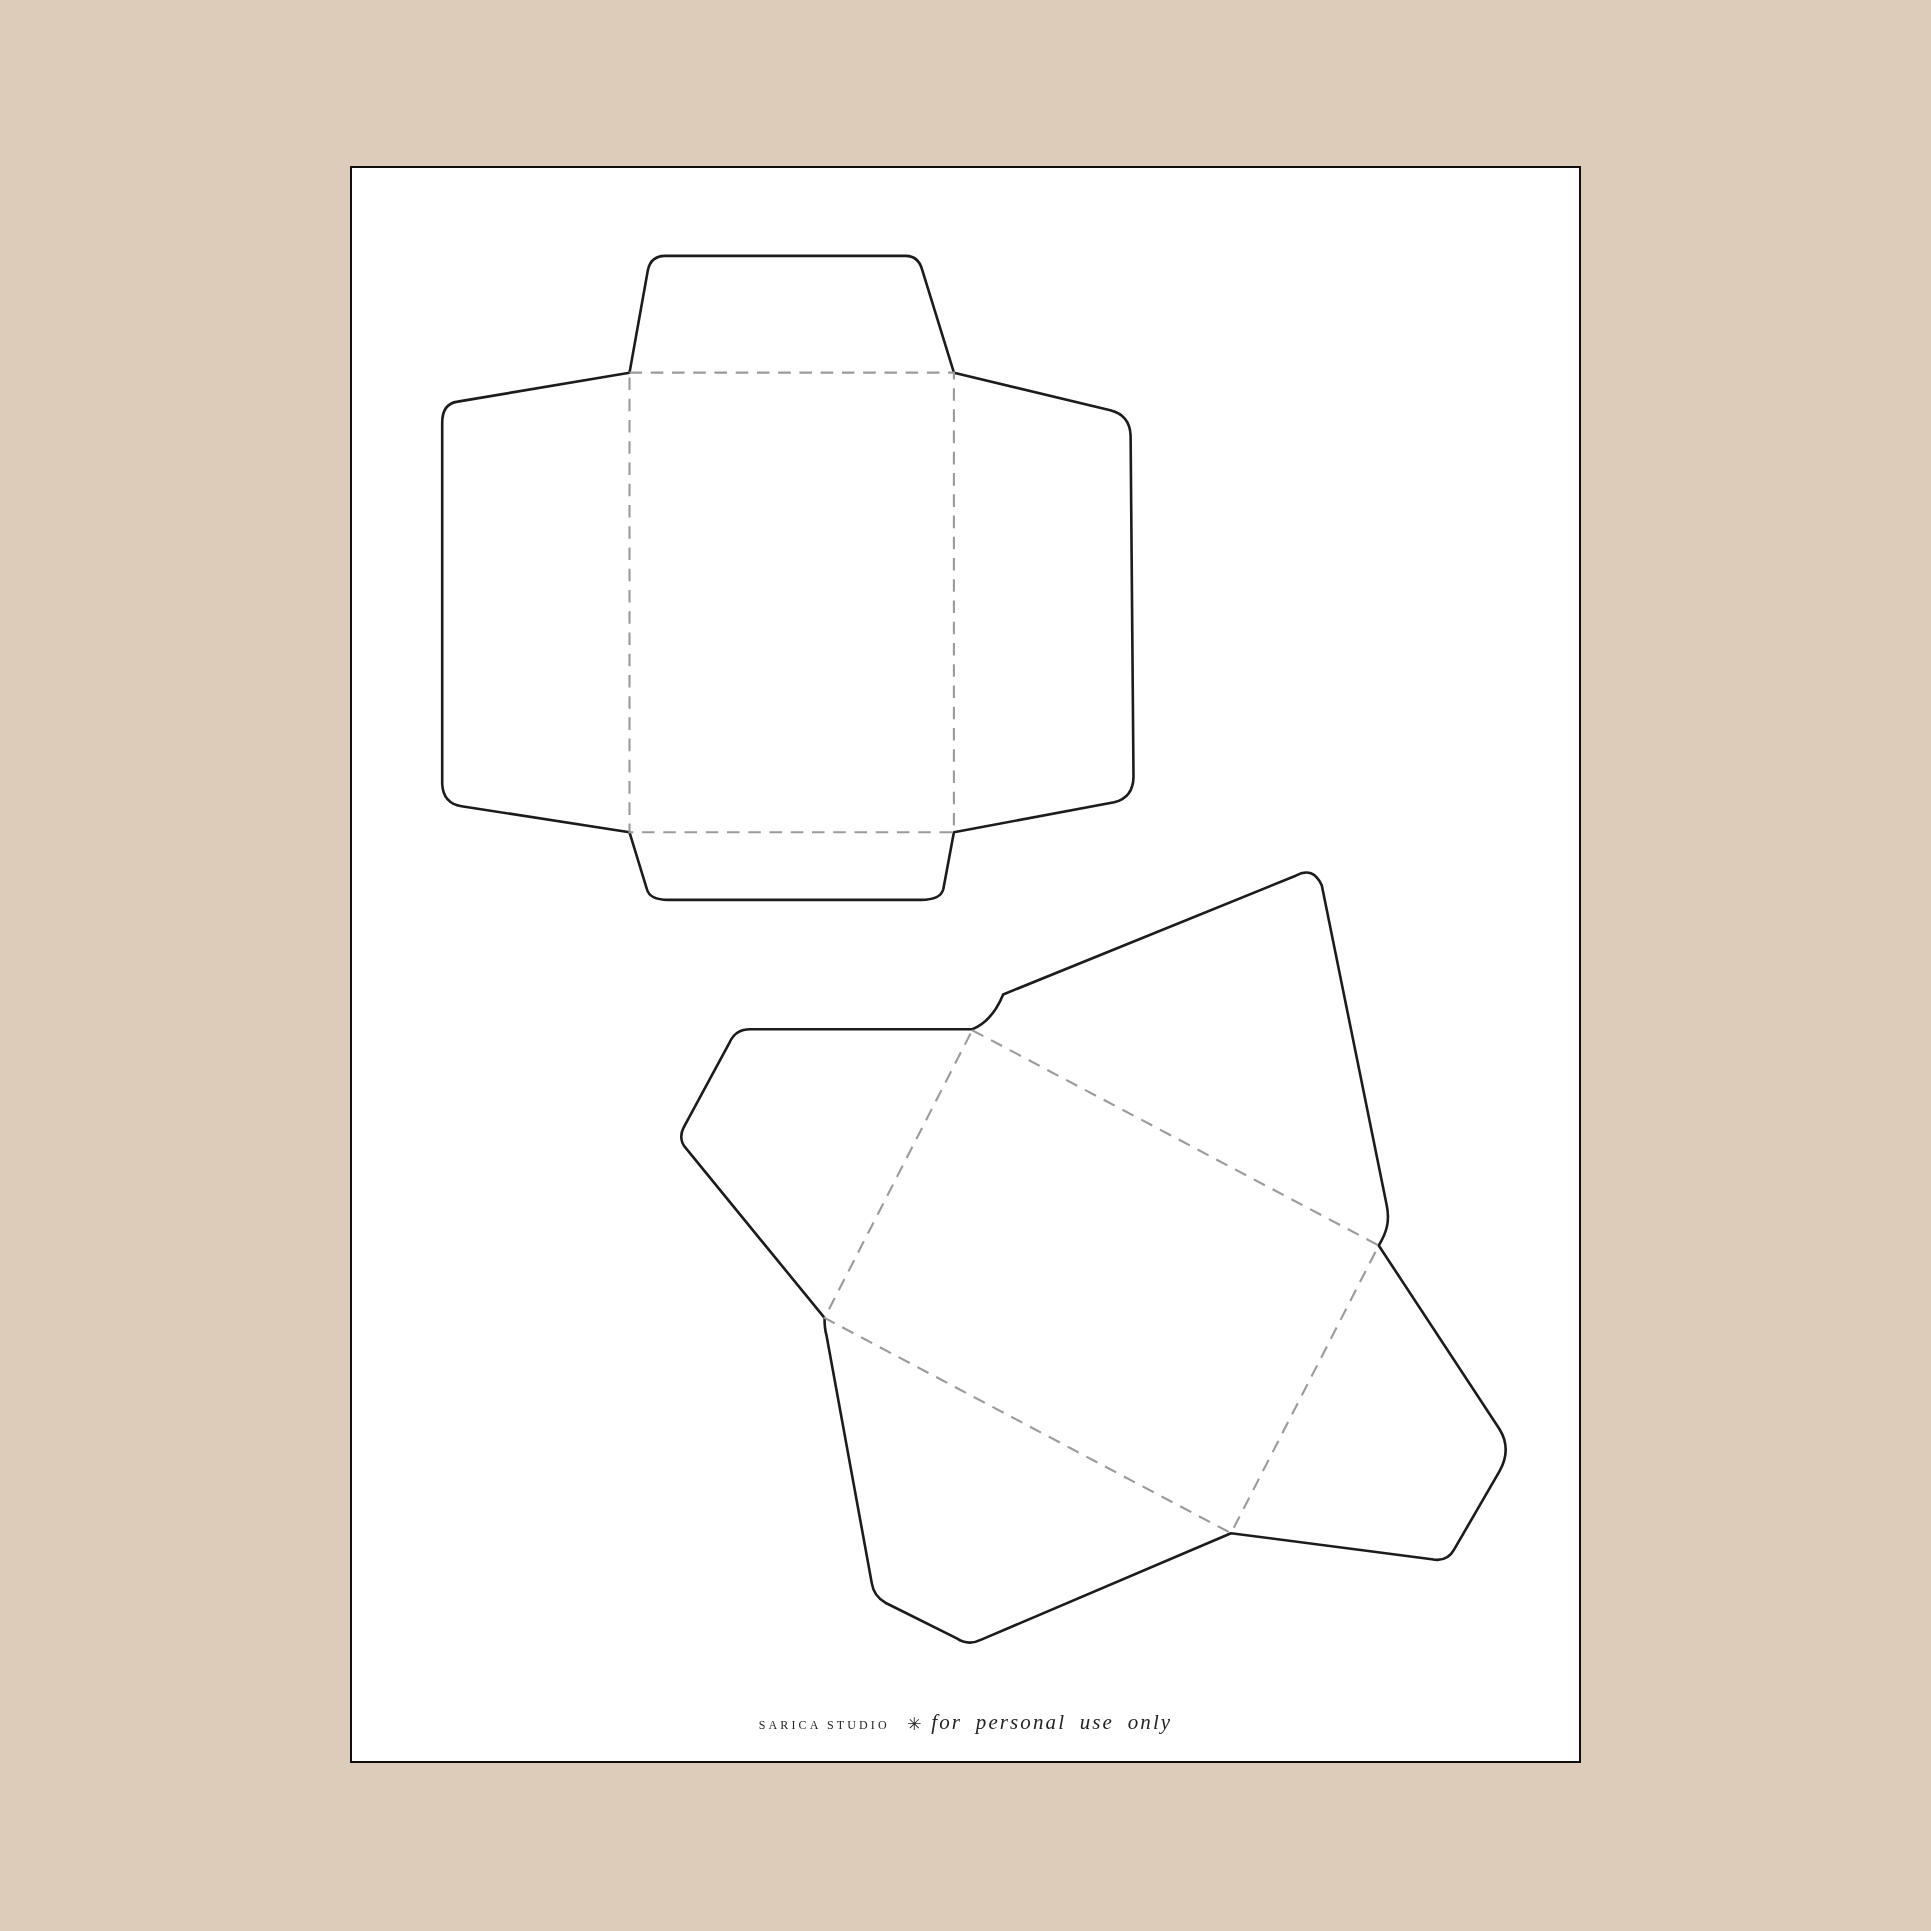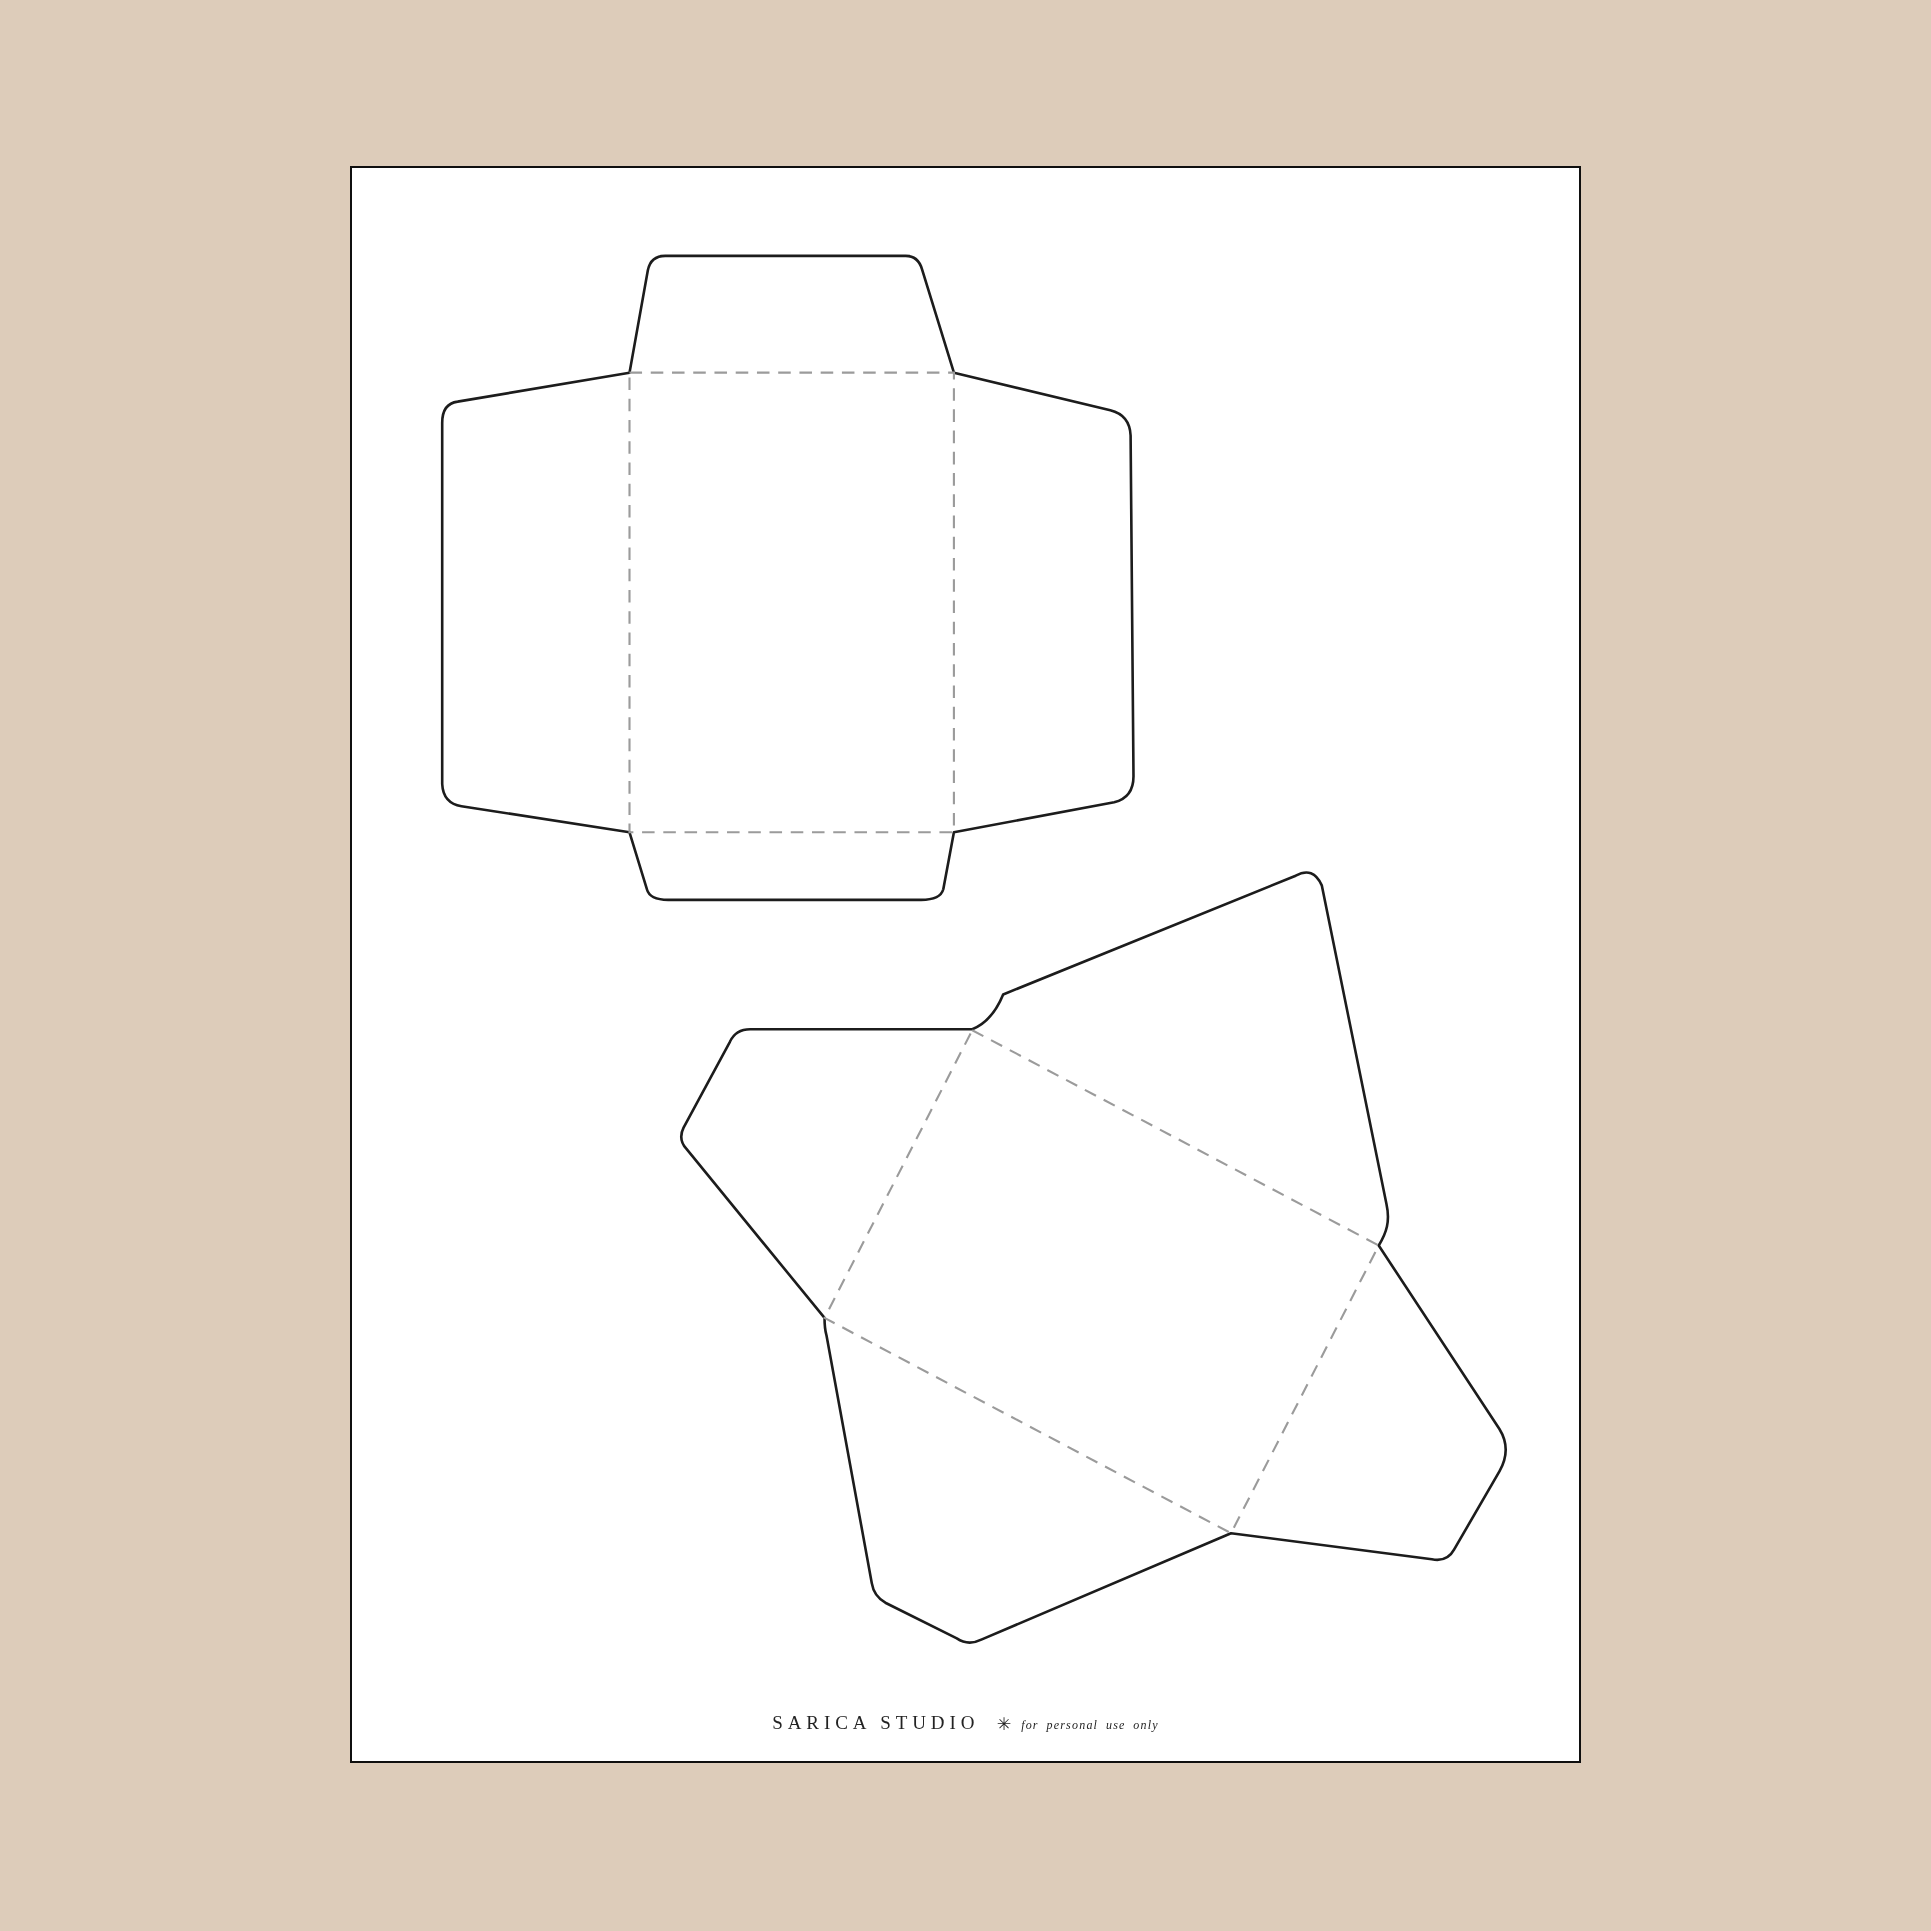--- a/index.html
+++ b/index.html
@@ -42,32 +42,32 @@
   .footer{
     position:absolute;
     left:350px;top:1709px;
     width:1231px;
     text-align:center;
     color:#232323;
     white-space:nowrap;
     line-height:27px;
   }
   .brand{
-    font-size:19px;
+    font-size:12px;
     letter-spacing:0.26em;
     font-style:normal;
   }
   .star{
     font-size:17.4px;
     margin:0 9.7px 0 17.4px;
     letter-spacing:0;
     vertical-align:-1px;
   }
   .tagline{
-    font-size:12px;
+    font-size:21px;
     font-style:italic;
     letter-spacing:0.10em;
     word-spacing:0.30em;
     font-family:Liberation Serif, serif;
   }
 </style>
 </head>
 <body>
 
 <div class="scene">

